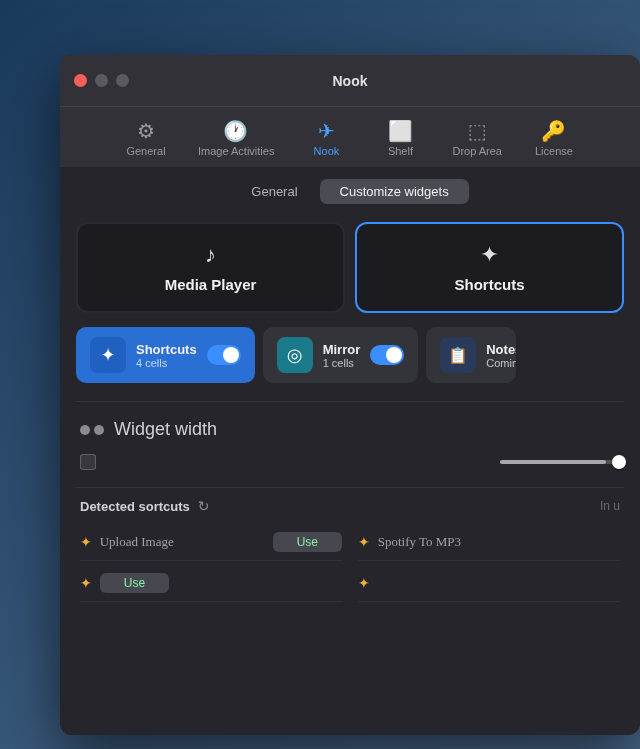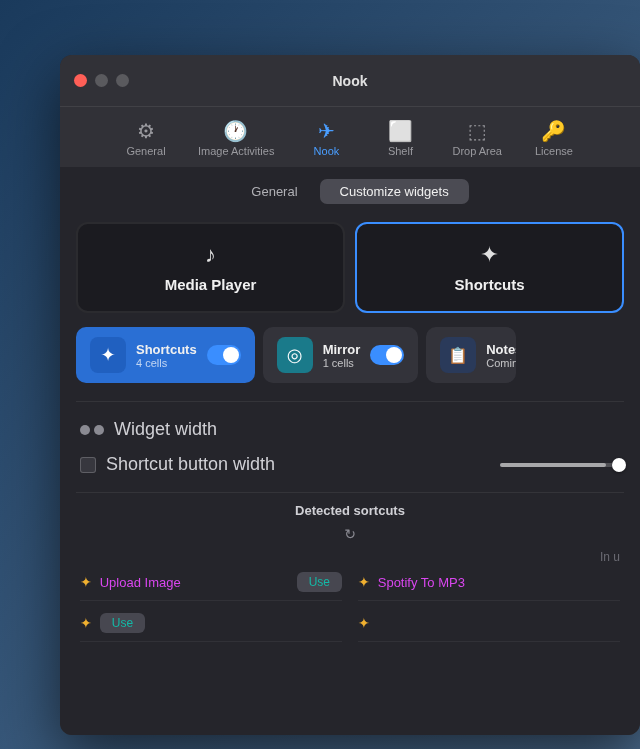--- a/index.html
+++ b/index.html
@@ -298,21 +298,21 @@
     }
 
     
     .shortcuts-section {
       padding: 6px 20px;
     }
     .shortcuts-header {
       display: flex;
       align-items: center;
       gap: 8px;
-      flex-direction: column;
+      margin-bottom: 10px;
     }
     .shortcuts-title {
       font-size: 13px;
       font-weight: 700;
       color: #d0d0d5;
     }
     .refresh-icon {
       font-size: 14px;
       color: #8a8a92;
       cursor: pointer;
@@ -334,29 +334,30 @@
       padding: 8px 0;
       border-bottom: 1px solid rgba(255,255,255,0.06);
     }
     .shortcut-star {
       color: #f0b030;
       font-size: 14px;
       flex-shrink: 0;
     }
     .shortcut-name {
       font-size: 13px;
-      color: #d946ef;
+      color: #a3a3a3;
       flex: 1;
+      font-family: Liberation Serif, serif;
     }
     .use-btn {
       background: rgba(80,80,90,0.8);
-      color: #14b8a6;
+      color: #86efac;
       border: none;
       border-radius: 6px;
-      padding: 3px 12px;
+      padding: 3px 24px;
       font-size: 12px;
       cursor: pointer;
       font-weight: 500;
     }
 
     .divider {
       height: 1px;
       background: rgba(255,255,255,0.07);
       margin: 4px 16px;
     }
@@ -465,21 +466,20 @@
       <div class="setting-row">
         <div class="dot-indicator">
           <div class="dot filled"></div>
           <div class="dot filled"></div>
         </div>
         <span class="setting-label">Widget width</span>
       </div>
 
       <div class="setting-row">
         <div class="checkbox-square"></div>
-        <span class="setting-label">Shortcut button width</span>
         <div class="slider-container">
           <div class="slider-track">
             <div class="slider-fill"></div>
             <div class="slider-thumb"></div>
           </div>
         </div>
       </div>
     </div>
 
     <div class="divider"></div>

